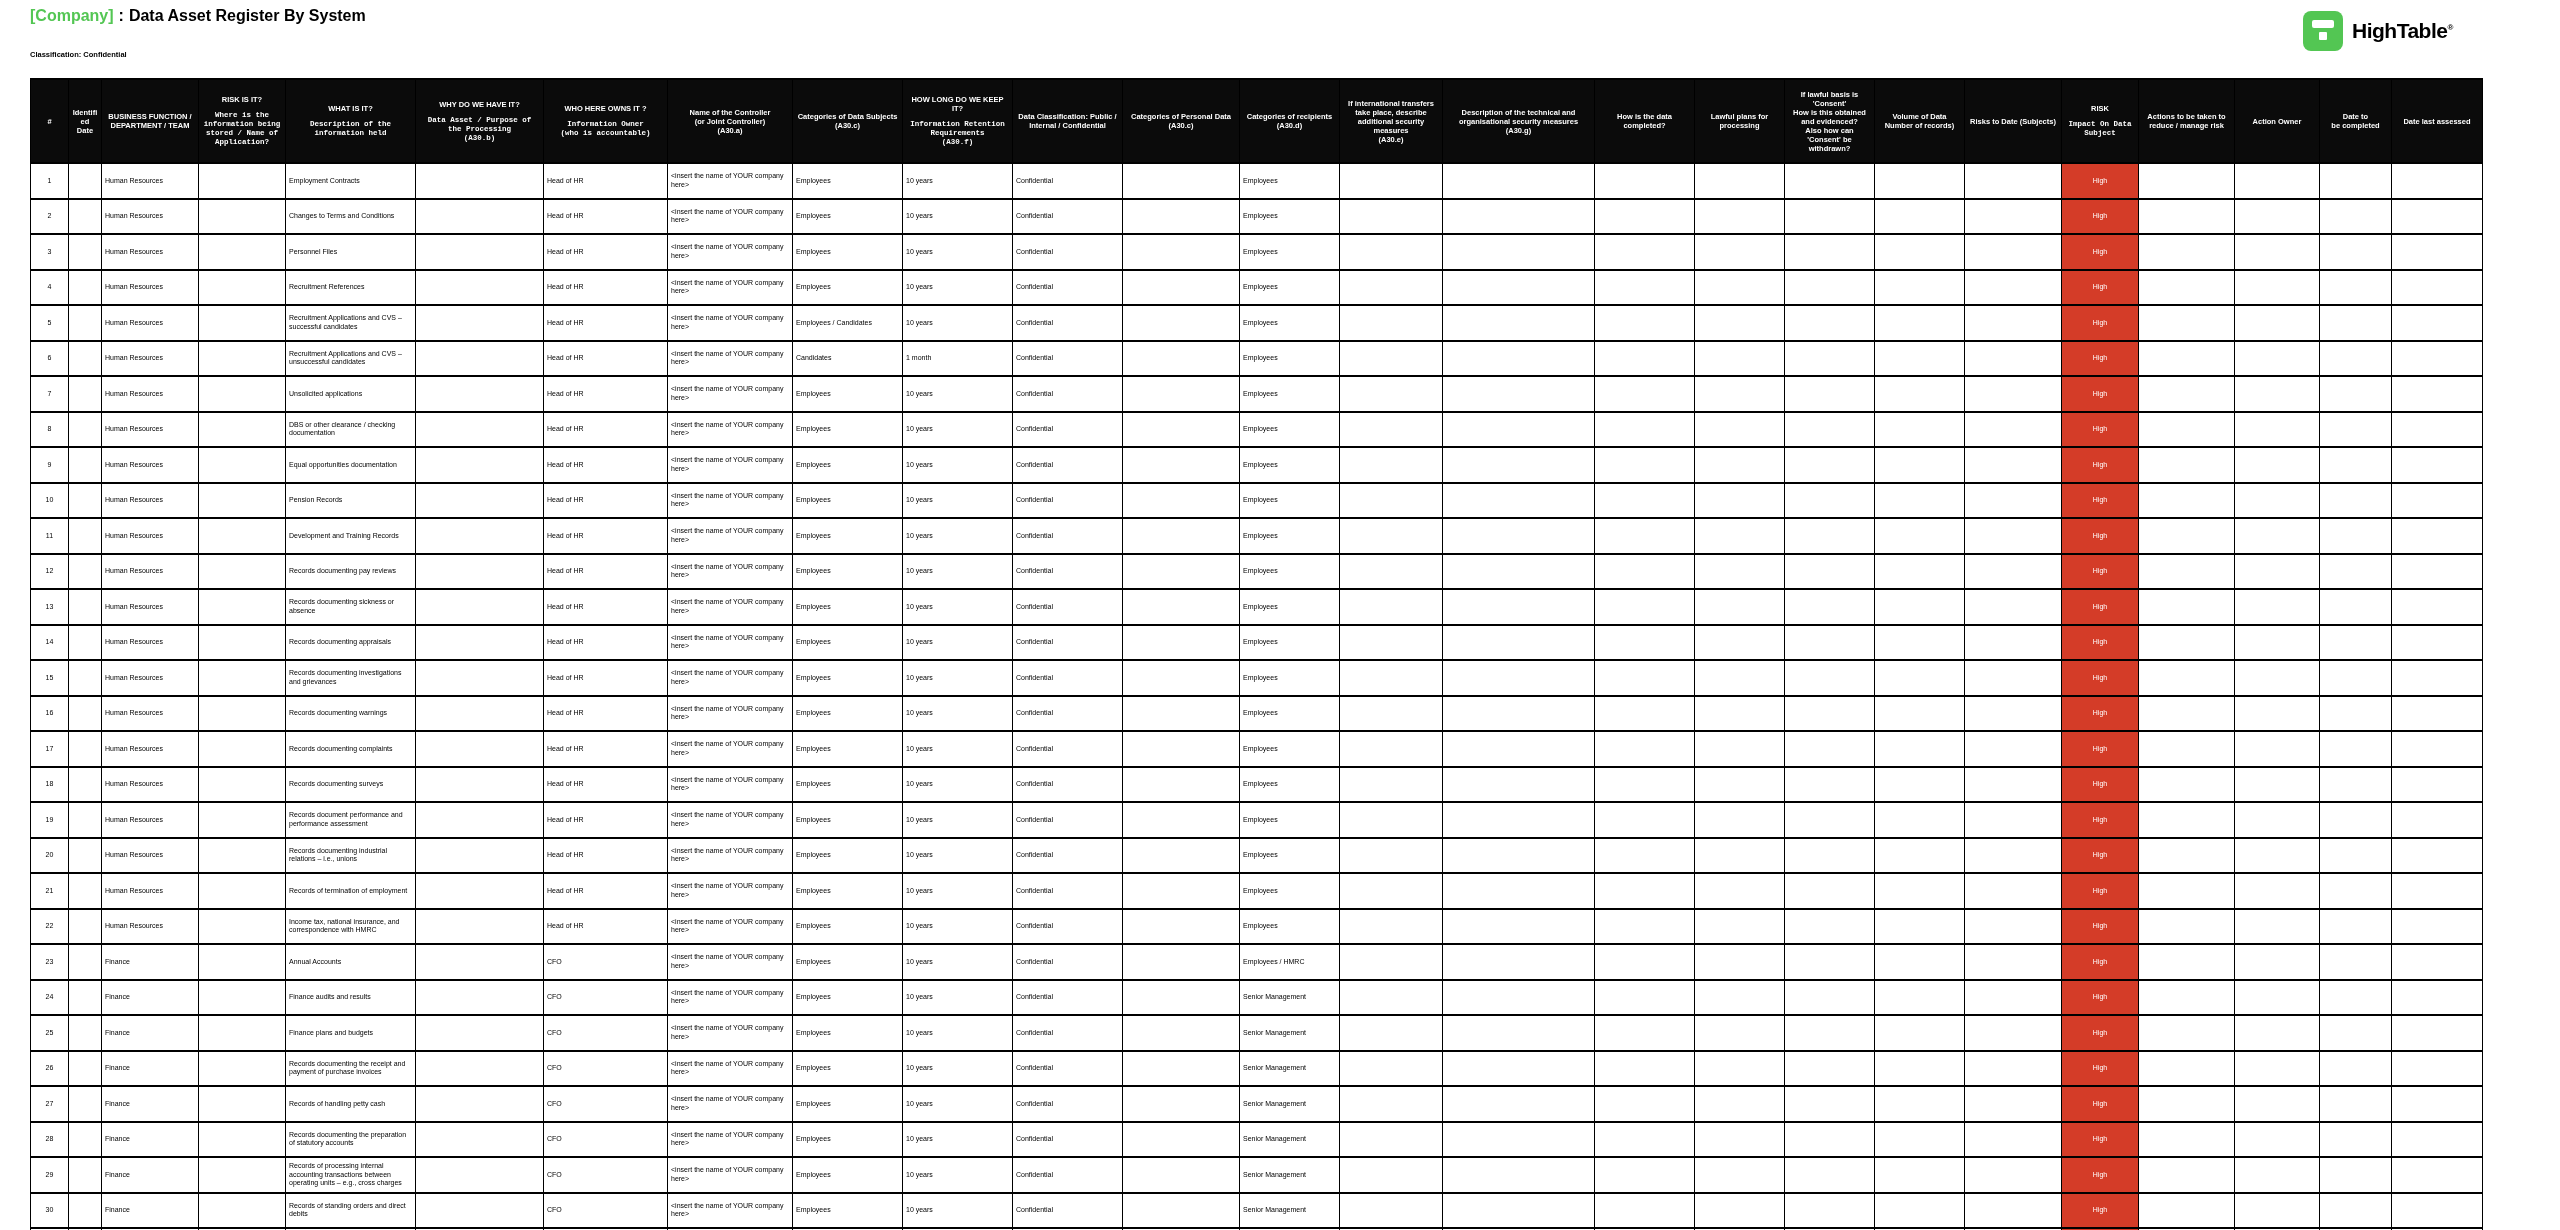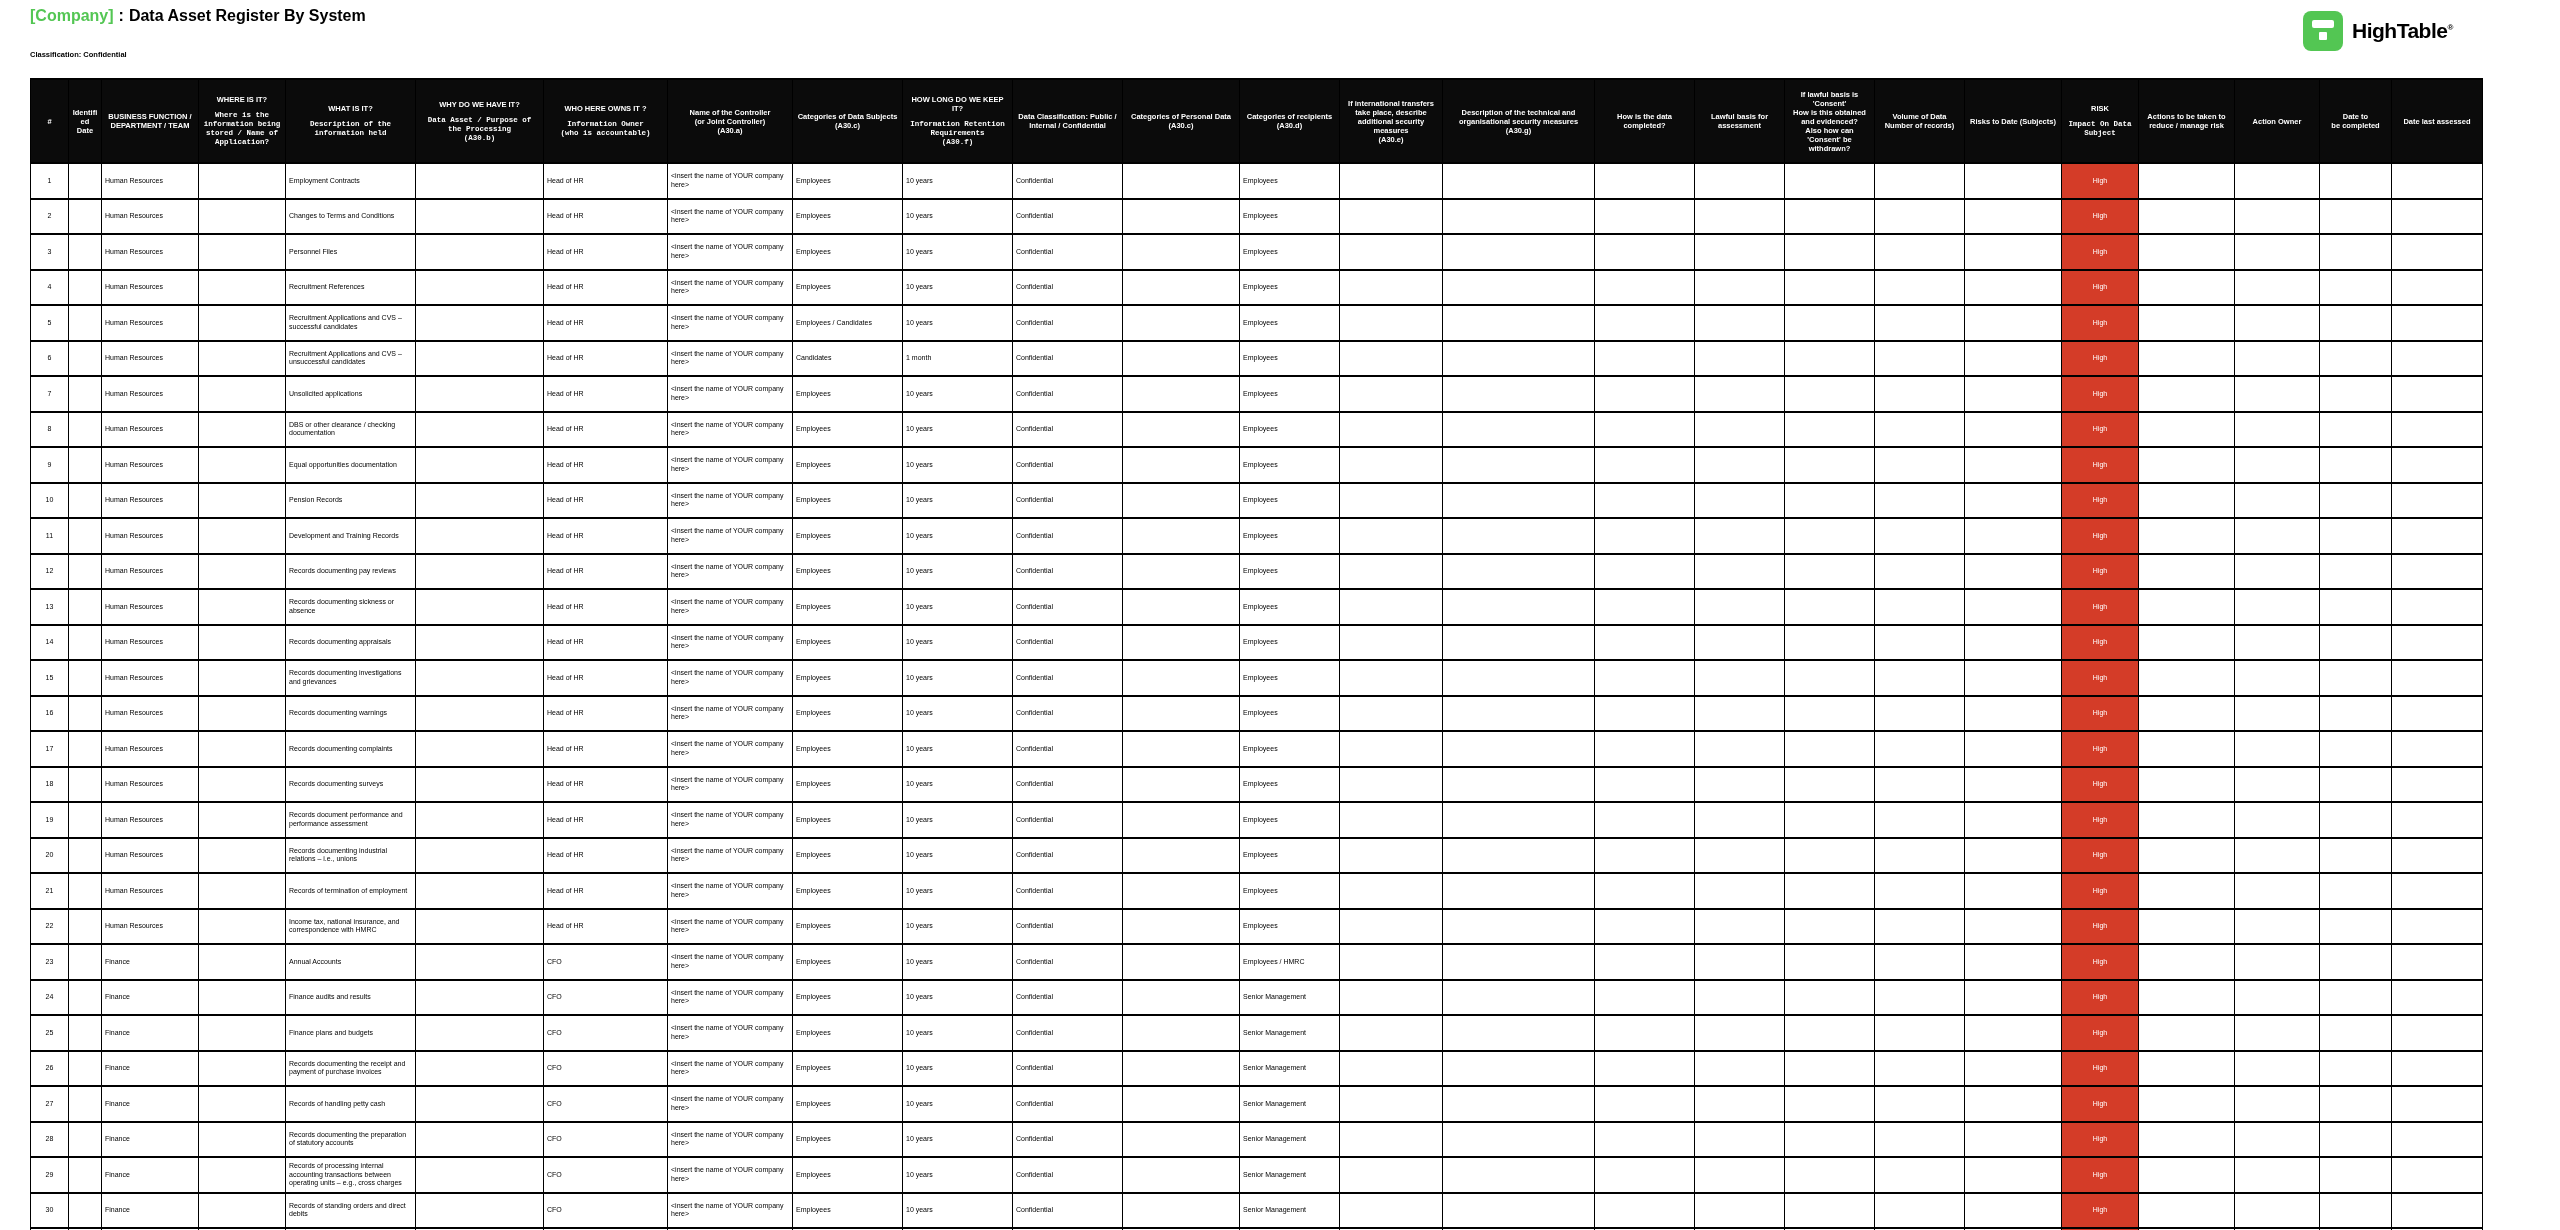--- a/index.html
+++ b/index.html
@@ -87,21 +87,21 @@
           <th class="th-num">
             <div class="ht">#</div>
           </th>
           <th class="th-identified_date">
             <div class="ht">Identified Date</div>
           </th>
           <th class="th-business_function">
             <div class="ht">BUSINESS FUNCTION / DEPARTMENT / TEAM</div>
           </th>
           <th class="th-where_stored">
-            <div class="ht">WHERE IS IT?</div>
+            <div class="ht">RISK IS IT?</div>
             <div class="hs">Where is the information being stored / Name of Application?</div>
           </th>
           <th class="th-description">
             <div class="ht">WHAT IS IT?</div>
             <div class="hs">Description of the information held</div>
           </th>
           <th class="th-purpose">
             <div class="ht">WHY DO WE HAVE IT?</div>
             <div class="hs">Data Asset / Purpose of the Processing
 (A30.b)</div>
@@ -141,21 +141,21 @@
 (A30.e)</div>
           </th>
           <th class="th-security_measures">
             <div class="ht">Description of the technical and organisational security measures
 (A30.g)</div>
           </th>
           <th class="th-collected">
             <div class="ht">How is the data completed?</div>
           </th>
           <th class="th-lawful_basis">
-            <div class="ht">Lawful basis for assessment</div>
+            <div class="ht">Lawful plans for processing</div>
           </th>
           <th class="th-consent">
             <div class="ht">If lawful basis is 'Consent'
 How is this obtained and evidenced?
 Also how can 'Consent' be withdrawn?</div>
           </th>
           <th class="th-volume">
             <div class="ht">Volume of Data
 Number of records)</div>
           </th>

